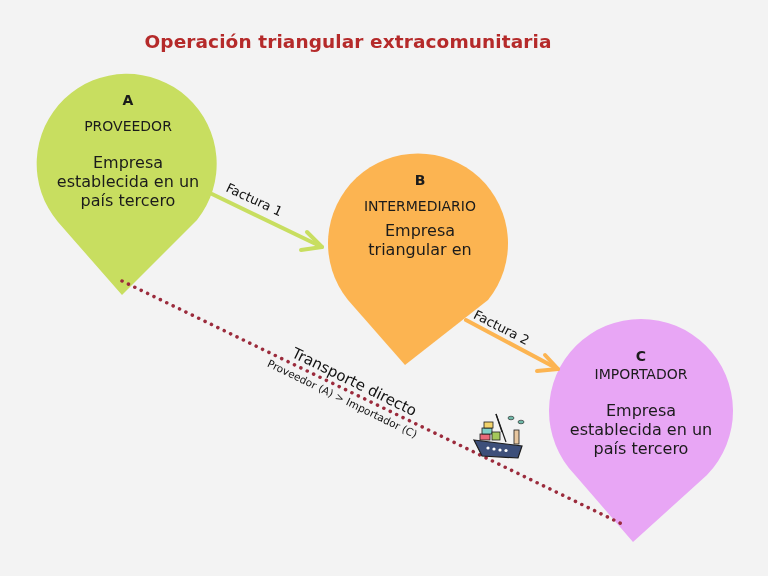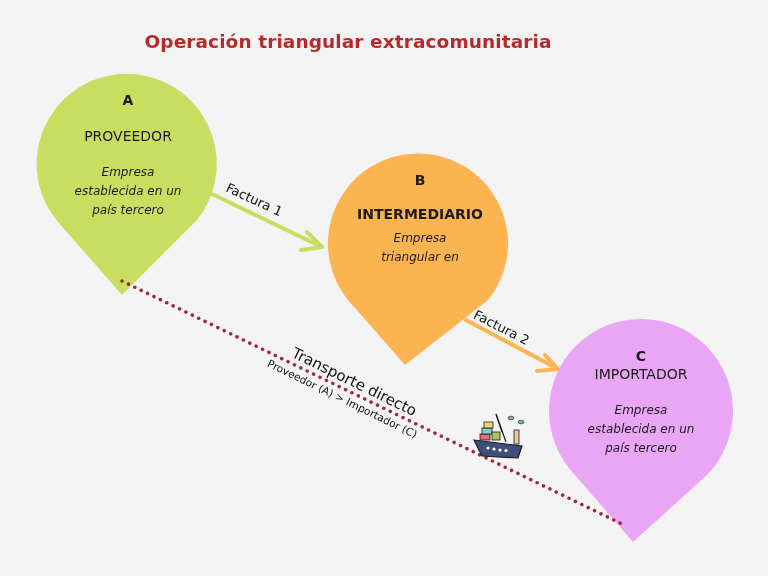--- a/index.html
+++ b/index.html
@@ -13,21 +13,21 @@
     position: absolute; left: 0; width: 696px; top: 31px;
     text-align: center; font-weight: bold; font-size: 18.5px;
     color: #b52a2a; letter-spacing: 0.1px;
   }
   svg.canvas { position: absolute; left: 0; top: 0; }
   .pin-text {
     position: absolute; text-align: center; color: #1b1b1b;
   }
   .pin-text .letter { font-size: 14px; font-weight: 600; }
   .pin-text .role { font-size: 14px; font-weight: 500; line-height: 21px; }
-  .pin-text .desc { font-size: 12px; line-height: 19px; font-style: italic; }
+  .pin-text .desc { font-size: 16px; line-height: 19px; }
   .lbl {
     position: absolute; font-size: 13px; color: #111; white-space: nowrap;
     transform-origin: left top;
   }
 </style>
 </head>
 <body>
 
 <div class="title">Operación triangular extracomunitaria</div>
 
@@ -64,31 +64,31 @@
     <line x1="24" y1="2" x2="34" y2="30" stroke="#1c1c1c" stroke-width="1.2"></line>
     <line x1="24" y1="2" x2="30" y2="20" stroke="#1c1c1c" stroke-width="1.2"></line>
     <rect x="42" y="18" width="5" height="14" fill="#e8c7a0" stroke="#1c1c1c" stroke-width="0.8"></rect>
     <ellipse cx="39" cy="6" rx="3" ry="1.8" fill="#6fb8a8" stroke="#1c1c1c" stroke-width="0.6"></ellipse>
     <ellipse cx="49" cy="10" rx="3" ry="1.8" fill="#6fb8a8" stroke="#1c1c1c" stroke-width="0.6"></ellipse>
   </g>
 </svg>
 
 <div class="pin-text" style="left:40px; top:92px; width:176px;">
   <div class="letter">A</div>
-  <div class="role" style="margin-top:18px;">PROVEEDOR</div>
+  <div class="role" style="margin-top:8px;">PROVEEDOR</div>
   <div style="margin-top:16px;">
     <div class="desc">Empresa</div>
     <div class="desc">establecida en un</div>
     <div class="desc">país tercero</div>
   </div>
 </div>
 
 <div class="pin-text" style="left:332px; top:172px; width:176px;">
   <div class="letter">B</div>
-  <div class="role" style="margin-top:16px;font-weight:bold;">
+  <div class="role" style="margin-top:8px;">
     <div>INTERMEDIARIO</div>
   </div>
   <div style="margin-top:4px;">
     <div class="desc">Empresa</div>
     <div class="desc">triangular en</div>
   </div>
 </div>
 
 <div class="pin-text" style="left:553px; top:348px; width:176px;">
   <div class="letter">C</div>

